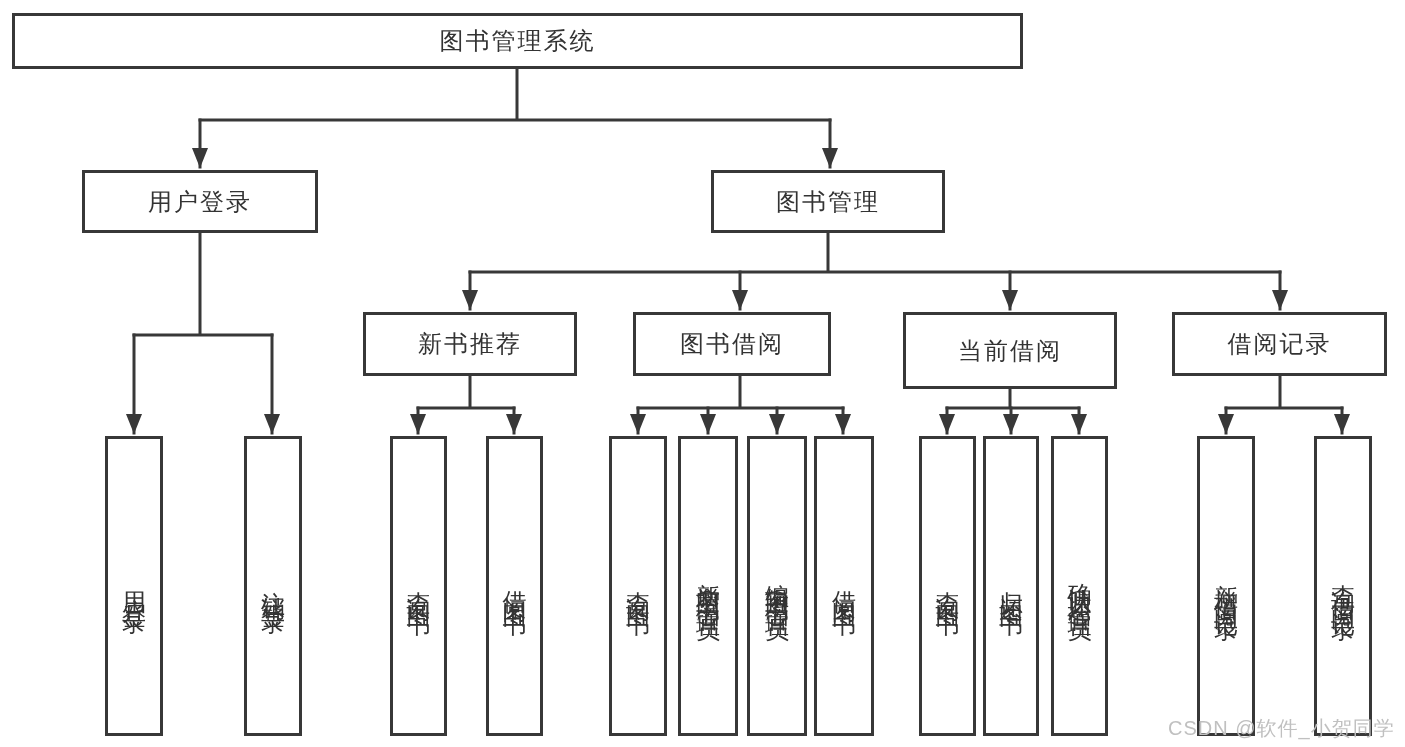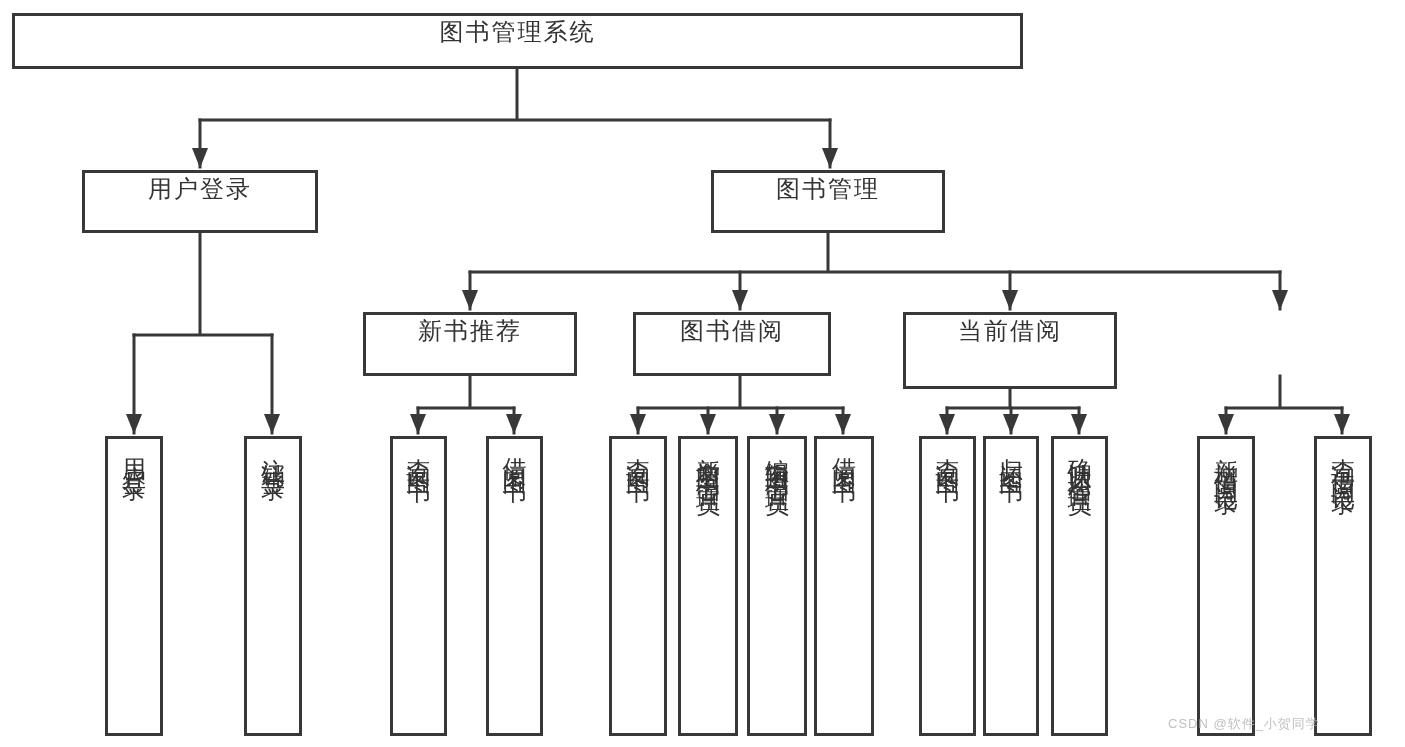--- a/index.html
+++ b/index.html
@@ -35,21 +35,21 @@
   #ah path{
     stroke:none;
     fill:var(--line);
   }
   .node{
     position:absolute;
     background:var(--box-background);
     border:3px solid var(--line);
     color:var(--text);
     display:flex;
-    align-items:flex-start;
+    align-items:center;
     justify-content:center;
   }
   .hbox{
     font-size:24px;
     letter-spacing:2px;
     white-space:nowrap;
   }
   .vbox{
     font-size:24px;
   }
@@ -57,21 +57,21 @@
     writing-mode:vertical-rl;
     text-orientation:mixed;
     letter-spacing:7px;
     line-height:1;
     white-space:nowrap;
   }
   .watermark{
     position:absolute;
     left:1168px;
     top:715px;
-    font-size:13px;
+    font-size:20px;
     color:var(--watermark);
     white-space:nowrap;
     letter-spacing:1px;
   }
 </style>
 </head>
 <body>
 
 <div class="stage">
 
@@ -129,20 +129,23 @@
 
   <div class="node hbox" style="left:711px;top:170px;width:234px;height:63px;">
     <span>图书管理</span>
   </div>
   <div class="node hbox" style="left:633px;top:312px;width:198px;height:64px;">
     <span>图书借阅</span>
   </div>
   <div class="node hbox" style="left:903px;top:312px;width:214px;height:77px;">
     <span>当前借阅</span>
   </div>
+  <div class="node hbox" style="left:1172px;top:312px;width:215px;height:64px;">
+    <span>借阅记录</span>
+  </div>
 
   <div class="node vbox" style="left:105px;top:436px;width:58px;height:300px;">
     <span class="vtext">用户登录</span>
   </div>
   <div class="node vbox" style="left:244px;top:436px;width:58px;height:300px;">
     <span class="vtext">注销登录</span>
   </div>
 
   <div class="node vbox" style="left:390px;top:436px;width:57px;height:300px;">
     <span class="vtext">查询图书</span>

